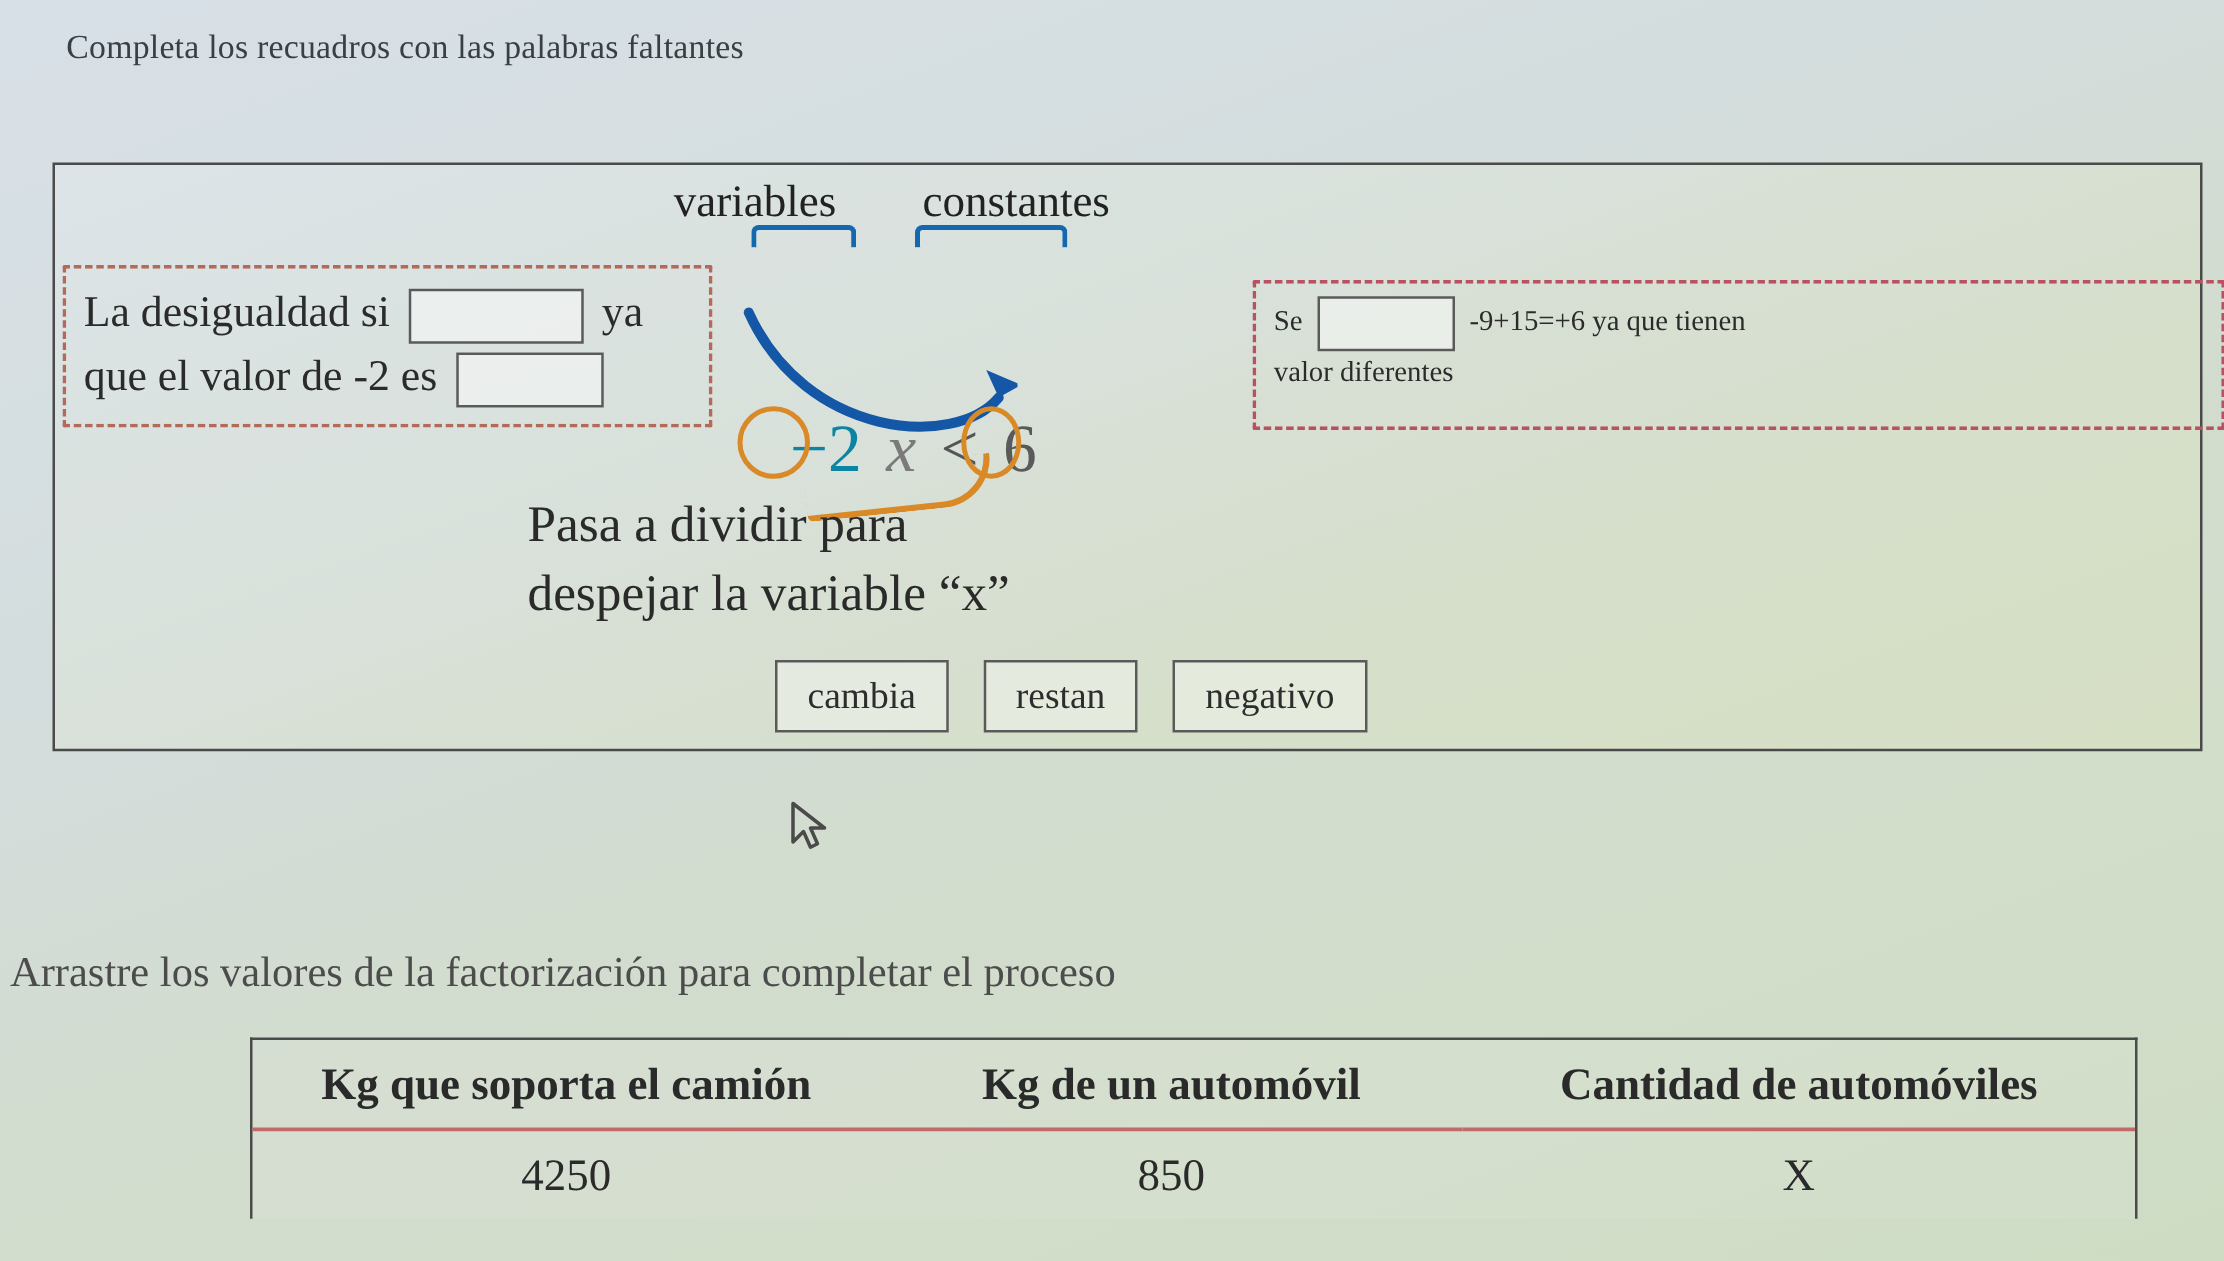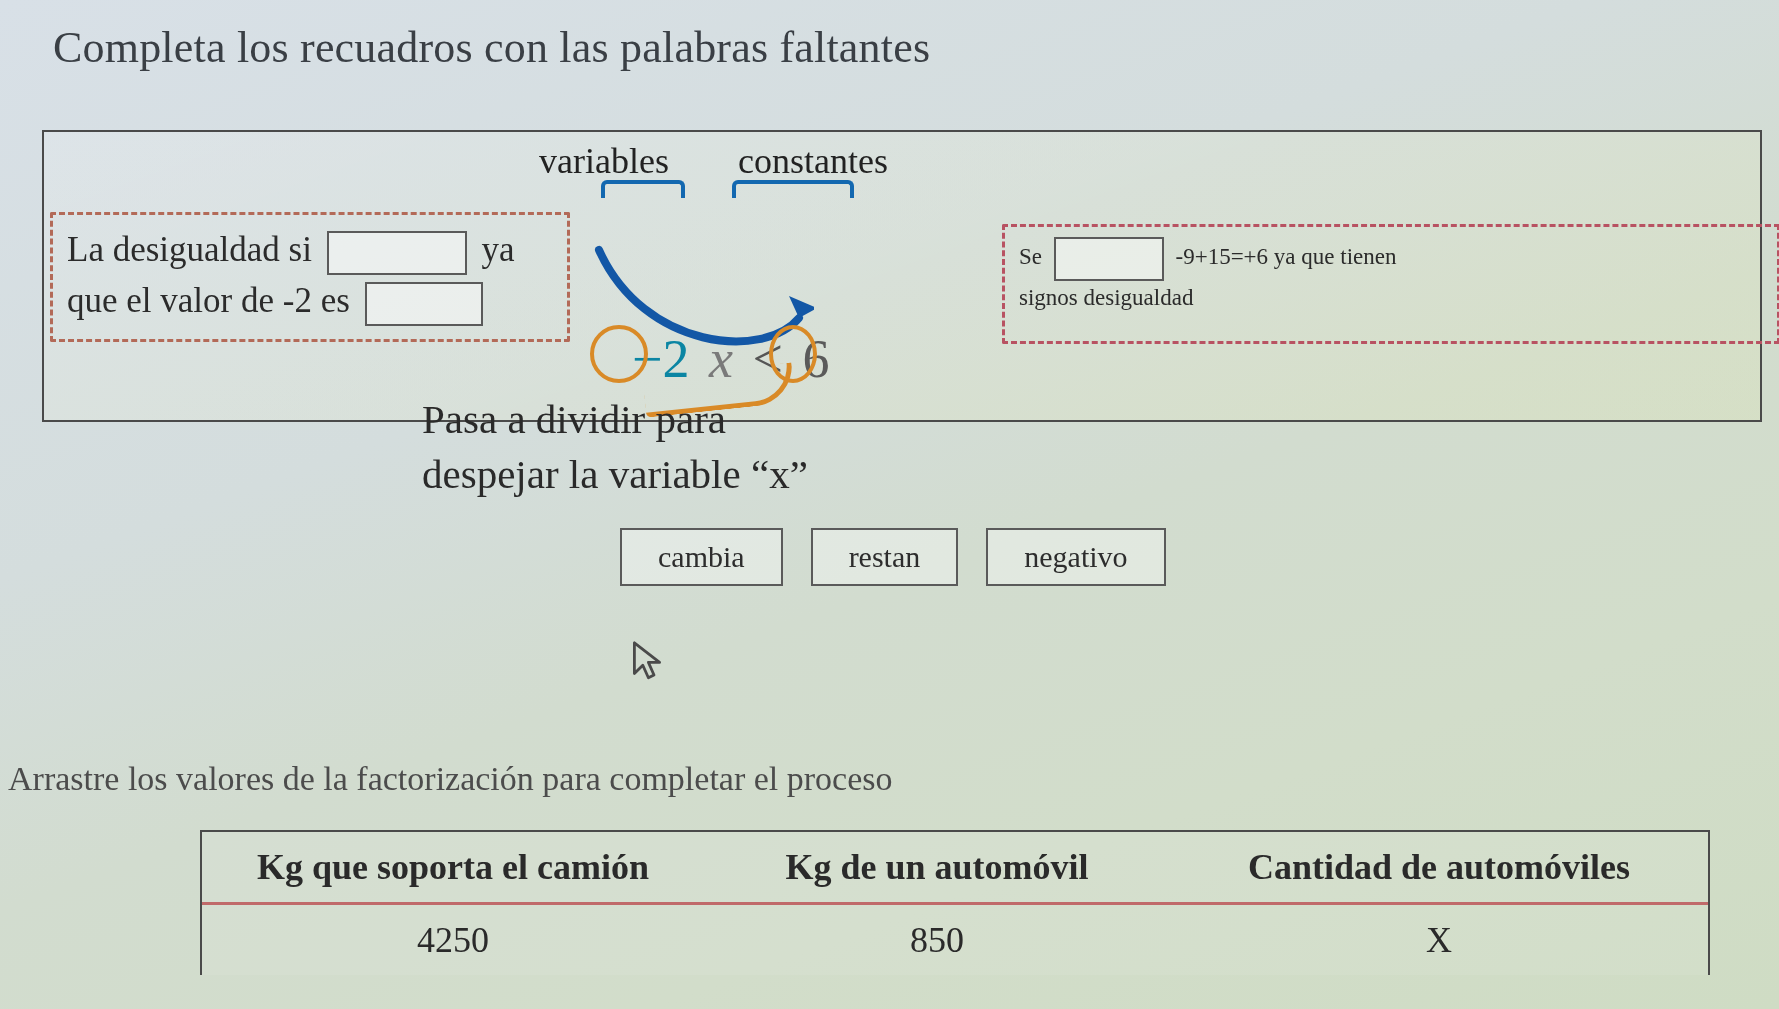--- a/index.html
+++ b/index.html
@@ -7,28 +7,28 @@
     margin: 0; padding: 0;
     width: 1779px; height: 1009px;
     font-family: Georgia, "Times New Roman", serif;
     background: linear-gradient(160deg,#d8e0e7 0%,#d4dddd 35%,#d2dccf 55%,#d2ddca 75%,#cfdcc4 100%);
     color:#2a2a2a;
     overflow:hidden;
   }
   .prompt {
     position:absolute;
     left:53px; top:22px;
-    font-size:44px;
+    font-size:27px;
     color:#3a3f45;
     letter-spacing:0.2px;
   }
   .box {
     position:absolute;
     left:42px; top:130px;
-    width:1720px; height:292px;
+    width:1720px; height:471px;
     border:2px solid #4a4a4a;
     background: linear-gradient(160deg,rgba(255,255,255,0.15),rgba(255,255,180,0.10),rgba(255,255,120,0.08));
   }
   .labels-row {
     position:absolute;
     left:495px; top:8px;
     font-size:36px;
     color:#222;
   }
   .labels-row span { display:inline-block; }
@@ -125,21 +125,21 @@
     width:230px; height:130px;
   }
   .options {
     position:absolute;
     left:620px; top:528px;
     display:flex;
     gap:28px;
   }
   .opt {
     border:2px solid #5a5a5a;
-    padding:10px 36px;
+    padding:10px 24px;
     font-size:30px;
     color:#2d2d2d;
     background:rgba(255,255,255,0.35);
     cursor:grab;
     text-align:center;
   }
   .cursor-icon {
     position:absolute;
     left:630px; top:640px;
     font-size:40px;
@@ -201,21 +201,21 @@
     <span class="blank"></span>
     <span>ya</span><br>
     <span>que el valor de -2 es</span>
     <span class="blank sm"></span>
   </div>
 
   <div class="dashed-right">
     <span>Se</span>
     <span class="blank xs"></span>
     <span>-9+15=+6 ya que tienen</span><br>
-    <span>signos desigualdad</span>
+    <span>valor diferentes</span>
   </div>
 
   <div class="eq2">
     <span class="m2">−2</span>
     <span class="xx">x</span>
     <span class="lt">&lt;</span>
     <span class="s6">6</span>
   </div>
 
   <div class="circle circle1"></div>

